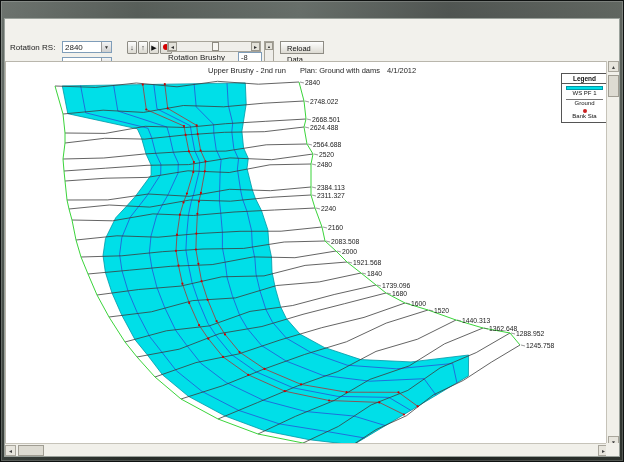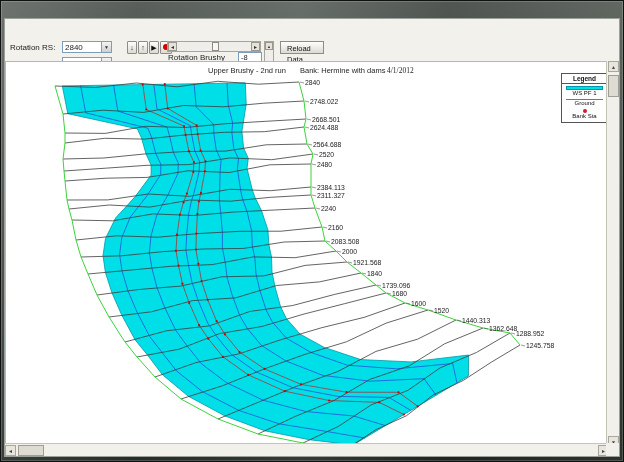--- a/index.html
+++ b/index.html
@@ -47,21 +47,21 @@
   .textbox{position:absolute;width:24px;height:10px;background:#fff;border:1px solid #7f9db9;font-size:7.5px;line-height:9px;padding-left:2px;}
   .vspin{position:absolute;left:259px;top:9px;width:10px;height:30px;background:#efeeea;border:1px solid #a7a49a;}
   .vspin .arrow{position:absolute;left:0;width:8px;height:8px;background:#e4e2da;border:1px solid #9a978d;font-size:4px;line-height:7px;text-align:center;color:#333;}
   .vspin .arrow.up{top:0;} .vspin .arrow.down{bottom:0;}
   .push-btn{position:absolute;left:275px;top:9px;width:44px;height:13px;background:linear-gradient(180deg,#fefefe,#dcdad2);
     border:1px solid #8e8c84;font-size:7.5px;text-align:left;line-height:11px;color:#111;}
   
   .plot-area{position:absolute;left:0;top:42px;width:604px;height:386px;background:#fff;border:1px solid #b9b6ac;overflow:hidden;}
   .plot-header{position:absolute;top:4px;left:0;right:0;height:10px;font-size:7.5px;color:#1f1f1f;}
   .plot-header span{position:absolute;white-space:nowrap;}
-  .ph-title{left:202px;} .ph-plan{left:294px;} .ph-date{left:381px;font-family:Liberation Serif, serif;}
+  .ph-title{left:202px;} .ph-plan{left:294px;} .ph-date{left:381px;}
   svg.plot-svg{position:absolute;left:0;top:0;width:604px;height:386px;}
   
   .legend{position:absolute;left:555px;top:11px;width:47px;background:#fff;border:1px solid #555;font-size:6px;color:#111;text-align:center;padding-bottom:2px;}
   .legend .legend-title{font-size:6.5px;font-weight:bold;border-bottom:1px solid #555;padding:1px 0;}
   .legend .sym{margin:2px auto 0 auto;}
   .legend .sym.water-patch{width:37px;height:4px;background:#00dfe8;border:1px solid #0098a6;}
   .legend .sym.line{width:37px;height:0;border-top:1.5px solid #777;}
   .legend .sym.dot{width:4px;height:4px;border-radius:50%;background:#cc2222;}
   .legend .li-label{line-height:7px;}
   
@@ -244,21 +244,21 @@
           <text x="459" y="320.5" font-size="6.8" fill="#1a1a1a" font-family="Liberation Sans, sans-serif">1440.313</text>
           <line x1="481" y1="326" x2="485" y2="327" stroke="#555" stroke-width="0.6"></line>
           <text x="486" y="328.5" font-size="6.8" fill="#1a1a1a" font-family="Liberation Sans, sans-serif">1362.648</text>
           <line x1="508" y1="331" x2="512" y2="332" stroke="#555" stroke-width="0.6"></line>
           <text x="513" y="333.5" font-size="6.8" fill="#1a1a1a" font-family="Liberation Sans, sans-serif">1288.952</text>
           <line x1="518" y1="343" x2="522" y2="344" stroke="#555" stroke-width="0.6"></line>
           <text x="523" y="345.5" font-size="6.8" fill="#1a1a1a" font-family="Liberation Sans, sans-serif">1245.758</text>
         </svg>
       <div class="plot-header">
         <span class="ph-title">Upper Brushy - 2nd run</span>
-        <span class="ph-plan">Bank: Hermine with dams</span>
+        <span class="ph-plan">Plan: Ground with dams</span>
         <span class="ph-date">4/1/2012</span>
       </div>
       <div class="legend">
         <div class="legend-title">Legend</div>
         <div id="legend-items">
             <div class="sym water-patch"></div>
             <div class="li-label">WS PF 1</div>
             <div class="sym line"></div>
             <div class="li-label">Ground</div>
             <div class="sym dot"></div>

